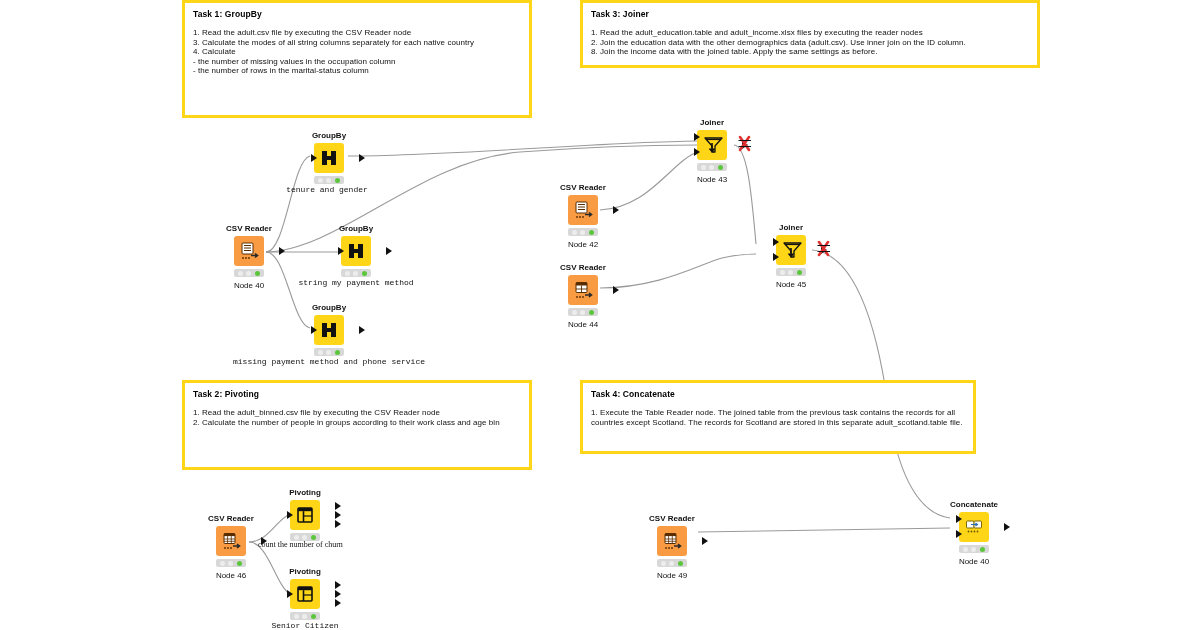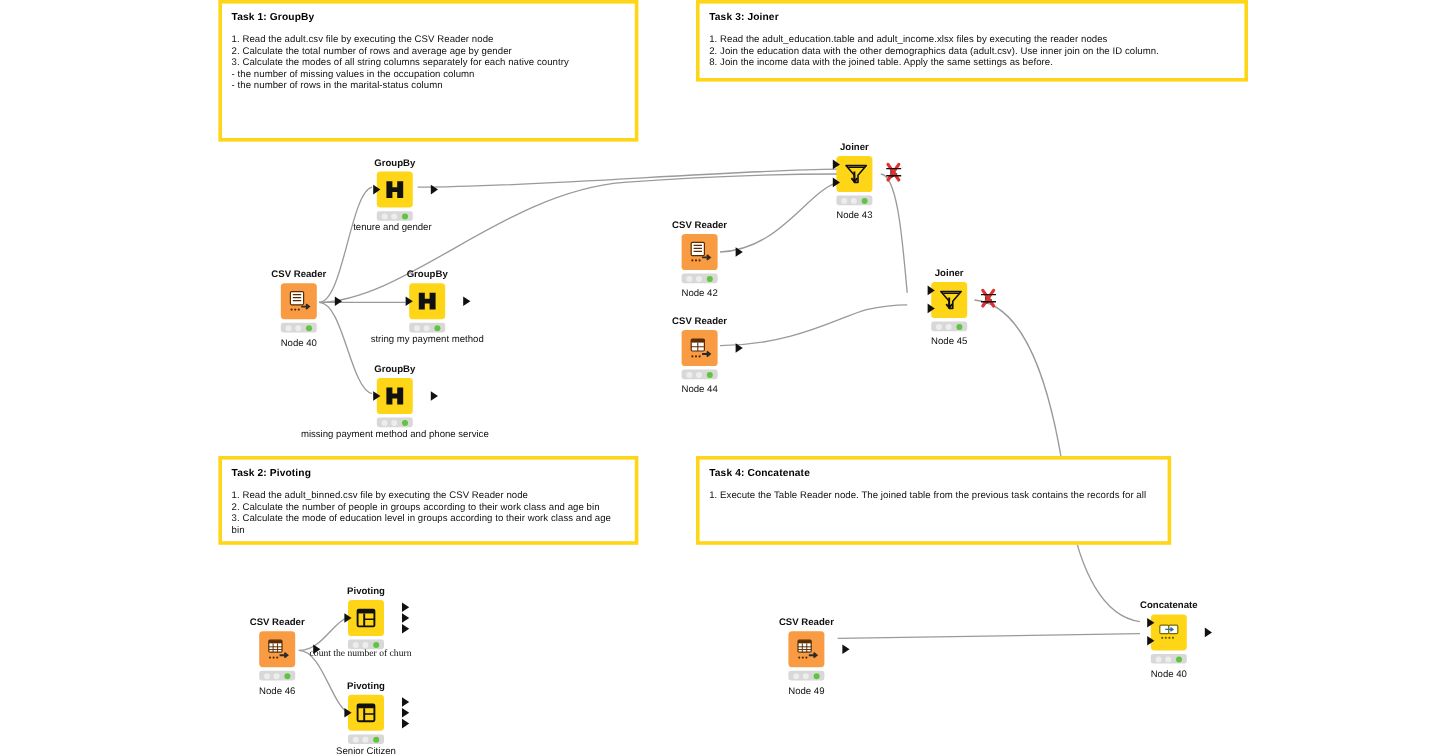--- a/index.html
+++ b/index.html
@@ -131,20 +131,21 @@
     color: #111;
     line-height: 11px;
     margin-top: 3px;
     white-space: nowrap;
   }
   .node-sub {
     font-size: 8px;
     color: #111;
     line-height: 11px;
     white-space: nowrap;
+    font-family: Liberation Mono, monospace;
   }
   .node-sub.wide { width: 230px; margin-left: -72px; }
   .node-sub.wide2 { width: 200px; margin-left: -57px; }
   .node-sub.wide3 { width: 170px; margin-left: -44px; }
 
   
   .free-label {
     position: absolute;
     font-size: 8px;
     color: #111;
@@ -198,43 +199,43 @@
     <path d="M 249,542 C 268,542 276,520 290,514"></path>
 
     <path d="M 249,542 C 268,542 276,586 290,594"></path>
 
     <path d="M 698,532 L 950,528"></path>
   </svg>
 
   <div class="annotation" style="left:182px; top:0px; width:350px; height:118px;">
     <div class="ann-title">Task 1: GroupBy</div>
     <div class="ann-line">1. Read the adult.csv file by executing the CSV Reader node</div>
-    <div class="ann-line">2. Calculate the total number of rows and average age by gender</div>
     <div class="ann-line">3. Calculate the modes of all string columns separately for each native country</div>
+    <div class="ann-line">4. Calculate</div>
     <div class="ann-line">- the number of missing values in the occupation column</div>
     <div class="ann-line">- the number of rows in the marital-status column</div>
   </div>
 
   <div class="annotation" style="left:580px; top:0px; width:460px; height:68px;">
     <div class="ann-title">Task 3: Joiner</div>
     <div class="ann-line">1. Read the adult_education.table and adult_income.xlsx files by executing the reader nodes</div>
     <div class="ann-line">2. Join the education data with the other demographics data (adult.csv). Use inner join on the ID column.</div>
     <div class="ann-line">8. Join the income data with the joined table. Apply the same settings as before.</div>
   </div>
 
-  <div class="annotation" style="left:182px; top:380px; width:350px; height:74px;">
+  <div class="annotation" style="left:182px; top:380px; width:350px; height:90px;">
     <div class="ann-title">Task 2: Pivoting</div>
     <div class="ann-line">1. Read the adult_binned.csv file by executing the CSV Reader node</div>
     <div class="ann-line">2. Calculate the number of people in groups according to their work class and age bin</div>
-    <div class="ann-line">3. Calculate the mode of education level in groups according to their work class and age bin</div>
   </div>
 
   <div class="annotation" style="left:580px; top:380px; width:396px; height:74px;">
     <div class="ann-title">Task 4: Concatenate</div>
     <div class="ann-line">1. Execute the Table Reader node. The joined table from the previous task contains the records for all</div>
+    <div class="ann-line">countries except Scotland. The records for Scotland are stored in this separate adult_scotland.table file.</div>
   </div>
 
   <div class="node" style="left:249px; top:224px;">
     <div class="node-title">CSV Reader</div>
     <div class="node-body">
       <div class="node-icon ic-orange">
         <div class="glyph">
           <svg width="22" height="22" viewBox="0 0 22 22">
             <rect x="4" y="3" width="11" height="11" rx="1" fill="#ffffff" stroke="#5a2d00" stroke-width="1"></rect>
             <line x1="6" y1="5.5" x2="13" y2="5.5" stroke="#5a2d00" stroke-width="1"></line>

